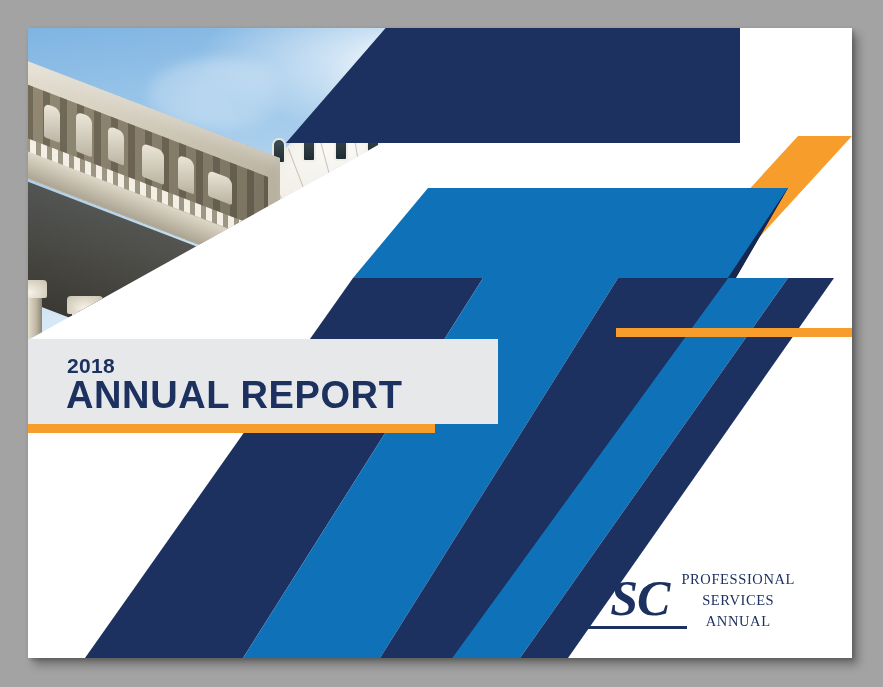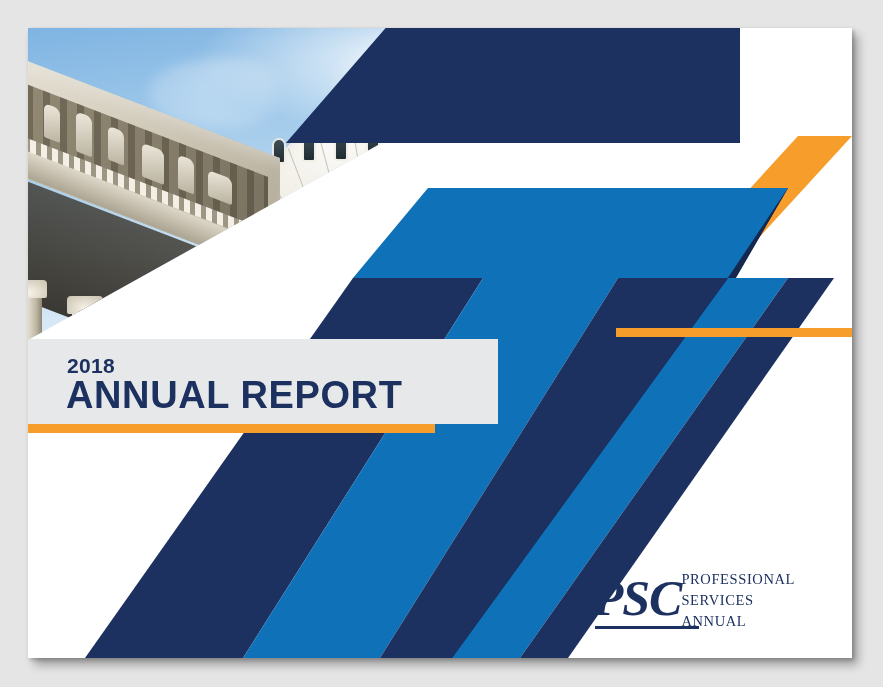--- a/index.html
+++ b/index.html
@@ -13,21 +13,22 @@
     height: 687px;
     overflow: hidden;
     font-family: "Liberation Sans", sans-serif;
   }
 
   
   .canvas {
     position: relative;
     width: 883px;
     height: 687px;
-    background: #e5e5e5;
+    background: #a3a3a3;
+    text-align: center;
   }
 
   
   .page {
     position: absolute;
     left: 28px;
     top: 28px;
     width: 824px;
     height: 630px;
     background: #ffffff;
@@ -300,21 +301,21 @@
     width: 824px; height: 630px;
     pointer-events: none;
   }
 
   
   .logo {
     position: absolute;
     right: 57px; bottom: 22px;
     display: flex;
     align-items: center;
-    gap: 0;
+    gap: 12px;
   }
   .logo-mark {
     position: relative;
     font-family: "Liberation Serif", serif;
     font-style: italic;
     font-weight: bold;
     font-size: 50px;
     line-height: 1;
     color: #1d3160;
     letter-spacing: -1px;

